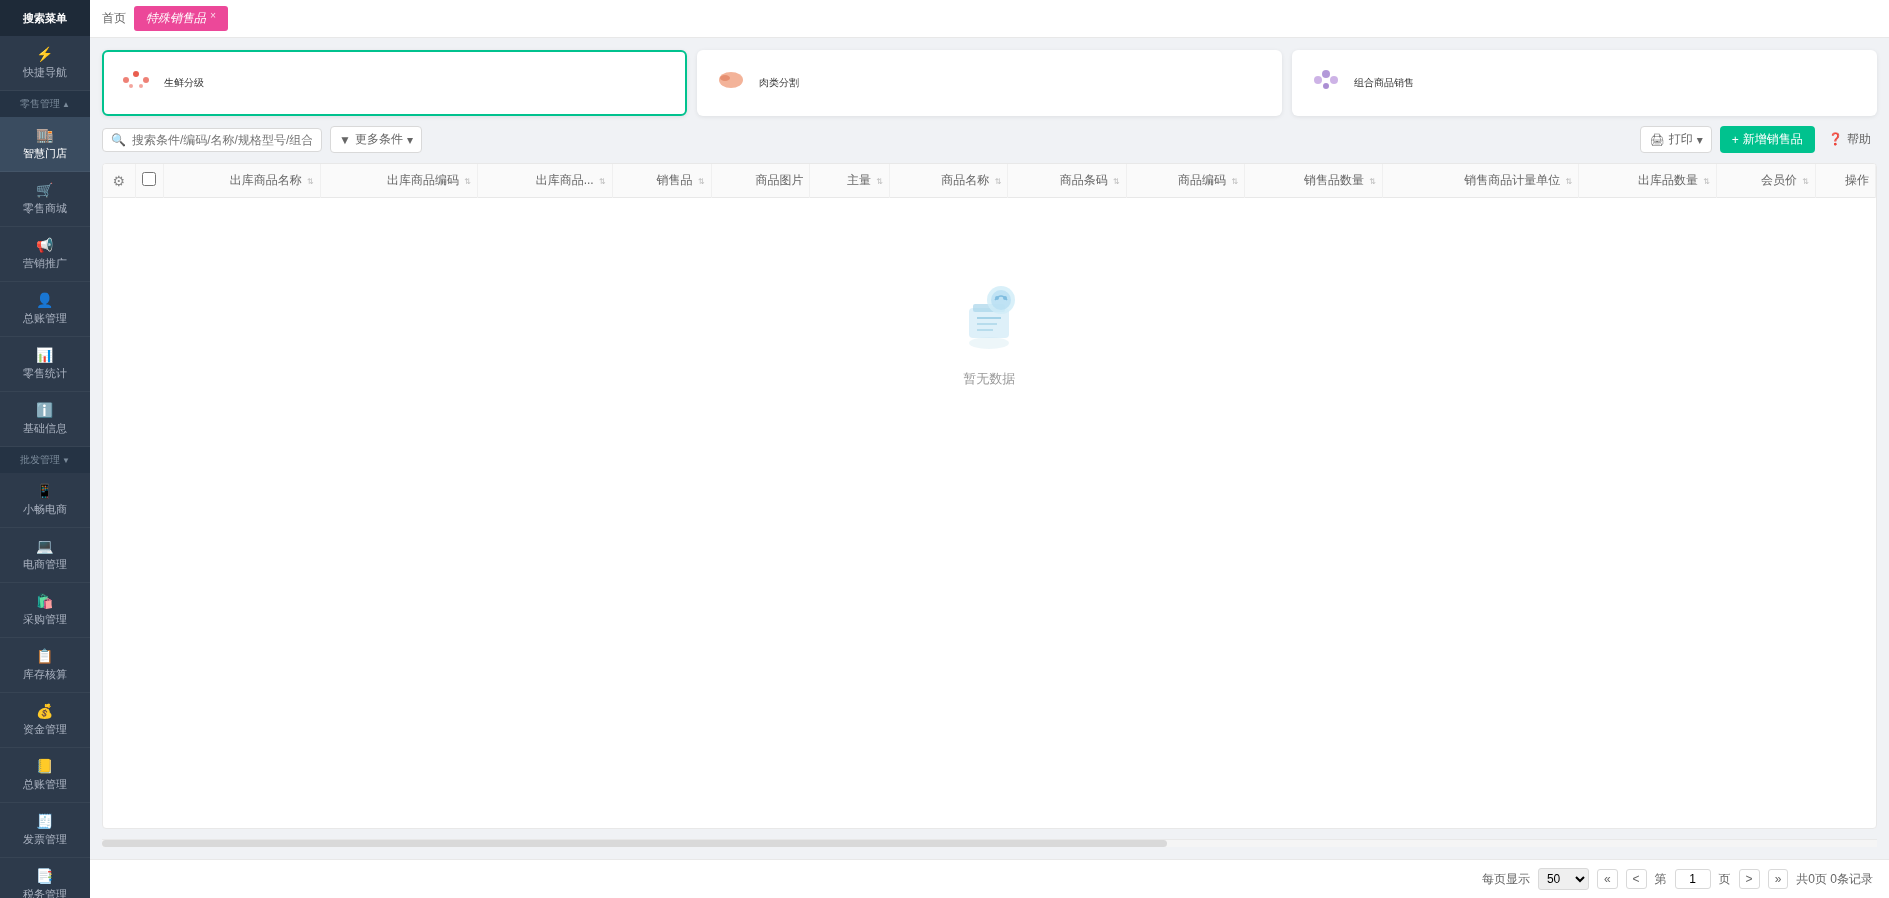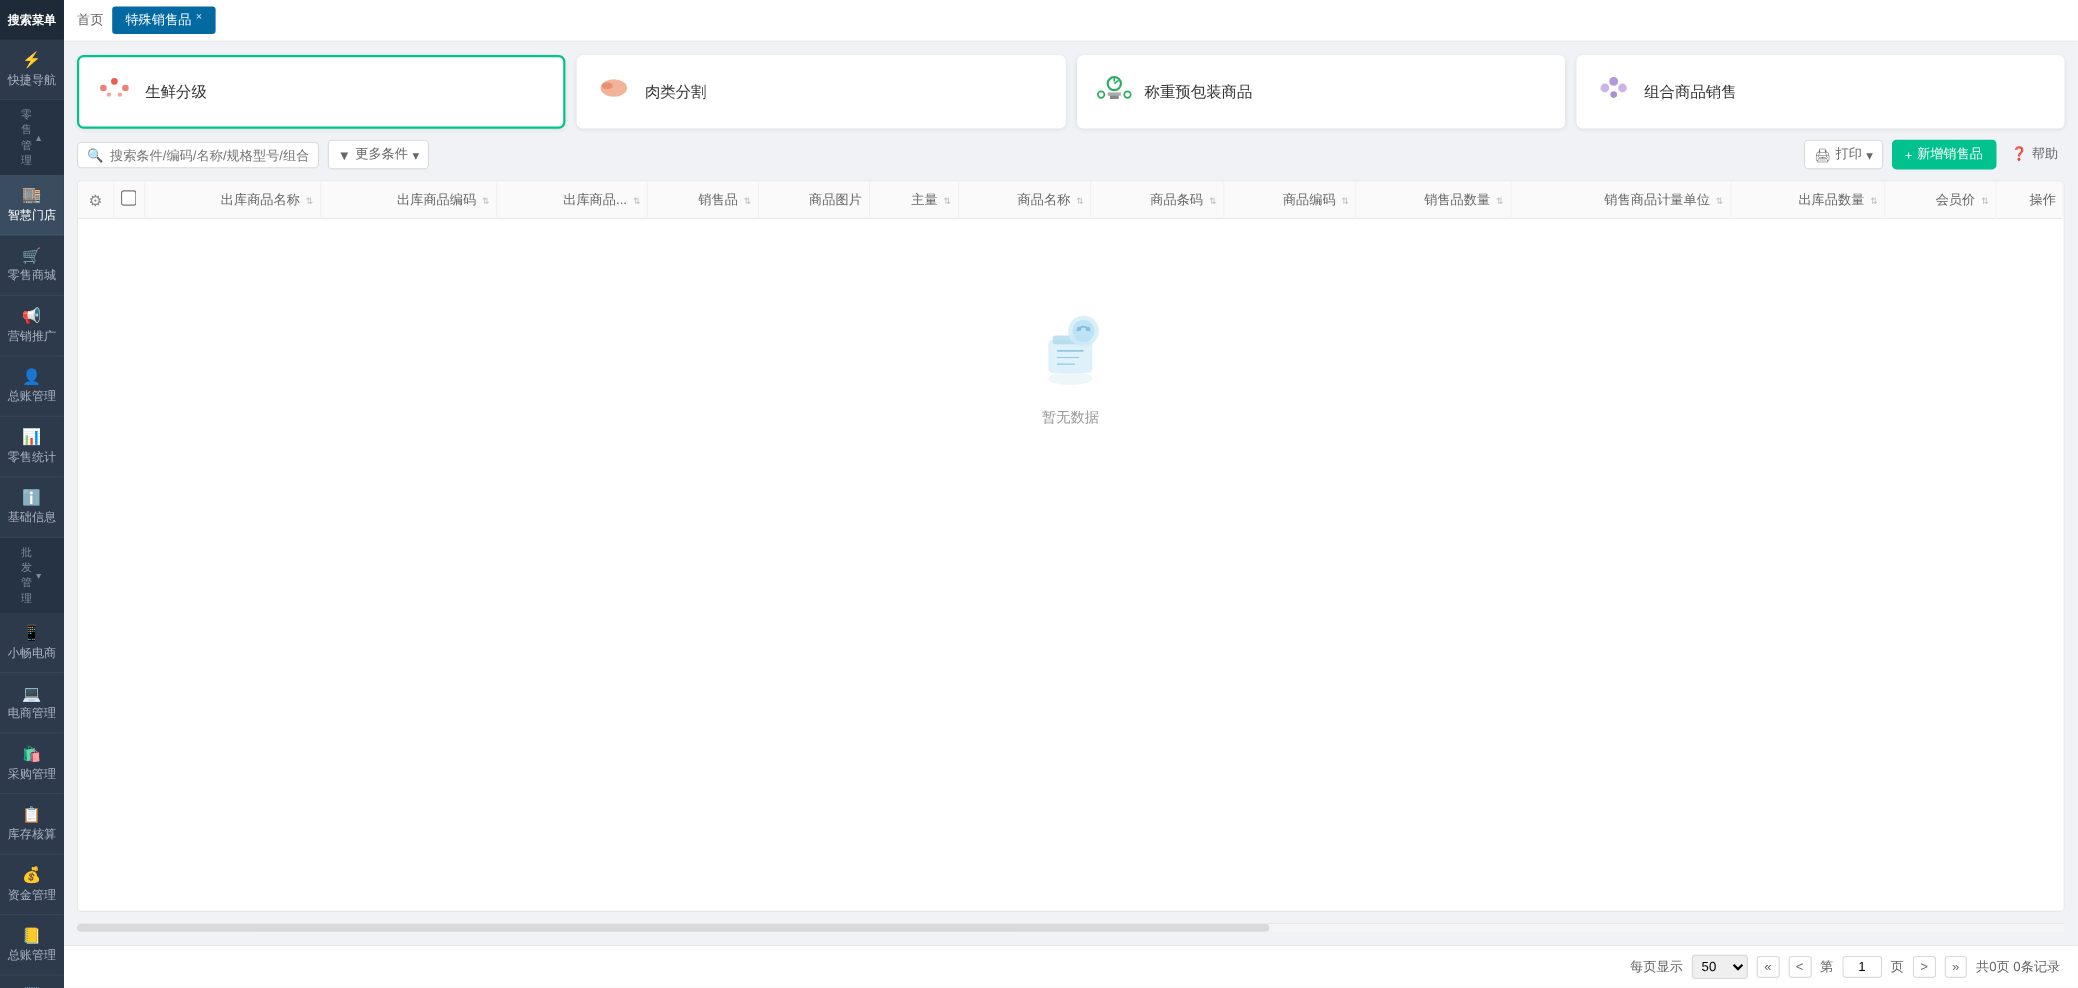--- a/index.html
+++ b/index.html
@@ -1,20 +1,20 @@
 <!DOCTYPE html>
 <html><head>
   <meta charset="utf-8">
   <style>
     * { box-sizing: border-box; margin: 0; padding: 0; }
     body { font-family: "Microsoft YaHei", "PingFang SC", Arial, sans-serif; font-size: 12px; background: #f0f2f5; display: flex; height: 898px; overflow: hidden; }
 
     
     .sidebar {
-      width: 58px;
+      width: 90px;
       background: #2d3a4b;
       color: #aab2c0;
       display: flex;
       flex-direction: column;
       height: 100%;
       overflow-y: auto;
       flex-shrink: 0;
     }
     .sidebar::-webkit-scrollbar { width: 0; }
     .sidebar-logo {
@@ -75,29 +75,30 @@
       align-items: center;
       gap: 8px;
       flex-shrink: 0;
     }
     .topbar-home {
       color: #666;
       font-size: 12px;
       cursor: pointer;
     }
     .topbar-tab {
-      background: #0369a1;
+      background: #ec4899;
       color: #fff;
       padding: 4px 12px;
       border-radius: 3px;
       font-size: 12px;
       display: flex;
       align-items: flex-start;
       gap: 4px;
       cursor: pointer;
+      font-style: italic;
     }
     .topbar-tab .close { font-size: 10px; opacity: 0.8; }
 
     
     .content {
       flex: 1;
       padding: 12px;
       overflow: hidden;
       display: flex;
       flex-direction: column;
@@ -119,21 +120,21 @@
       cursor: pointer;
       display: flex;
       align-items: center;
       gap: 12px;
       box-shadow: 0 1px 4px rgba(0,0,0,0.08);
     }
     .tab-card.active {
       border-color: #00c28e;
     }
     .tab-card .card-icon { font-size: 24px; }
-    .tab-card .card-label { font-size: 14px; color: #333; font-weight: 500; }
+    .tab-card .card-label { font-size: 10px; color: #333; font-weight: 500; }
     .tab-card-fresh .card-icon { color: #e74c3c; }
     .tab-card-meat .card-icon { color: #e67e22; }
     .tab-card-scale .card-icon { color: #27ae60; }
     .tab-card-combo .card-icon { color: #8e44ad; }
 
     
     .toolbar {
       display: flex;
       align-items: center;
       justify-content: space-between;
@@ -421,34 +422,20 @@
         <span class="card-label">生鲜分级</span>
       </div>
       <div class="tab-card tab-card-meat">
         <span class="card-icon">
           <svg width="32" height="28" viewBox="0 0 32 28" fill="none">
             <ellipse cx="16" cy="14" rx="12" ry="8" fill="#f0a080" opacity="0.8"></ellipse>
             <ellipse cx="10" cy="12" rx="5" ry="3" fill="#e08060" opacity="0.7"></ellipse>
           </svg>
         </span>
         <span class="card-label">肉类分割</span>
-      </div>
-      <div class="tab-card tab-card-scale">
-        <span class="card-icon">
-          <svg width="32" height="28" viewBox="0 0 32 28" fill="none">
-            <rect x="12" y="20" width="8" height="4" fill="#888"></rect>
-            <rect x="10" y="18" width="12" height="3" fill="#aaa"></rect>
-            <circle cx="16" cy="10" r="6" fill="none" stroke="#27ae60" stroke-width="2"></circle>
-            <line x1="16" y1="4" x2="16" y2="8" stroke="#27ae60" stroke-width="1.5"></line>
-            <line x1="16" y1="10" x2="20" y2="7" stroke="#27ae60" stroke-width="1.5"></line>
-            <circle cx="4" cy="20" r="3" fill="none" stroke="#27ae60" stroke-width="1.5"></circle>
-            <circle cx="28" cy="20" r="3" fill="none" stroke="#27ae60" stroke-width="1.5"></circle>
-          </svg>
-        </span>
-        <span class="card-label">称重预包装商品</span>
       </div>
       <div class="tab-card tab-card-combo">
         <span class="card-icon">
           <svg width="32" height="28" viewBox="0 0 32 28" fill="none">
             <circle cx="8" cy="14" r="4" fill="#c0a0e0" opacity="0.8"></circle>
             <circle cx="16" cy="8" r="4" fill="#a080d0" opacity="0.8"></circle>
             <circle cx="24" cy="14" r="4" fill="#c0a0e0" opacity="0.8"></circle>
             <circle cx="16" cy="20" r="3" fill="#8860c0" opacity="0.7"></circle>
           </svg>
         </span>

